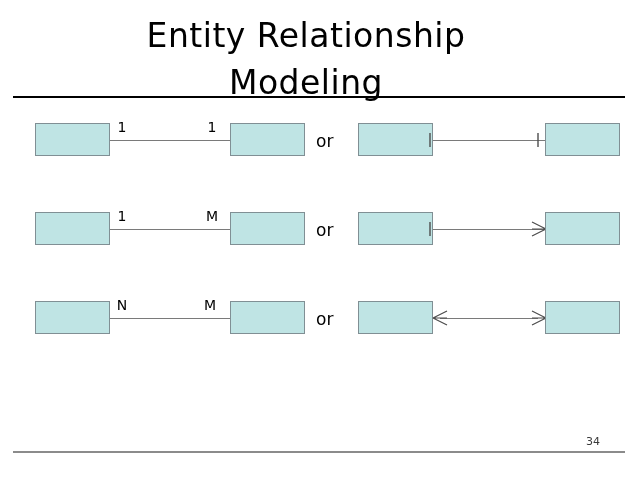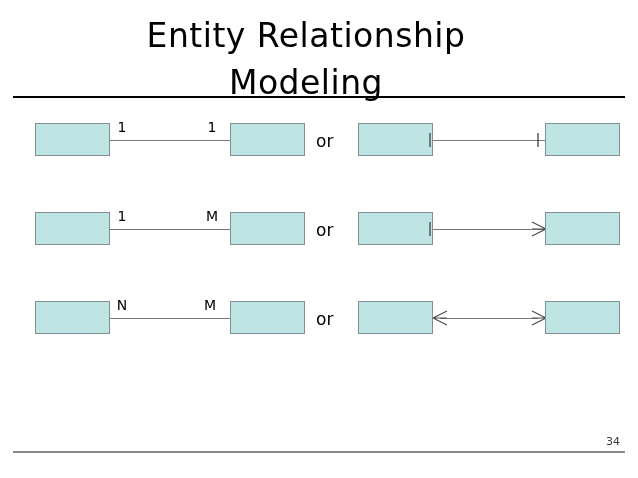--- a/index.html
+++ b/index.html
@@ -99,25 +99,24 @@
     top: 451px;
     width: 612px;
     height: 0;
     border-top: 2px solid #8b8b8b;
   }
   #page-number {
     position: absolute;
     left: 578px;
     top: 435px;
     width: 30px;
-    text-align: left;
+    text-align: center;
     font-size: 11px;
     line-height: 14px;
     color: #3a3a3a;
-    margin-left: 28px;
   }
 </style>
 </head>
 <body>
 
 <div id="slide-title">Entity Relationship
 Modeling</div>
 <div id="title-rule"></div>
 
 <div class="row" id="row-0">

